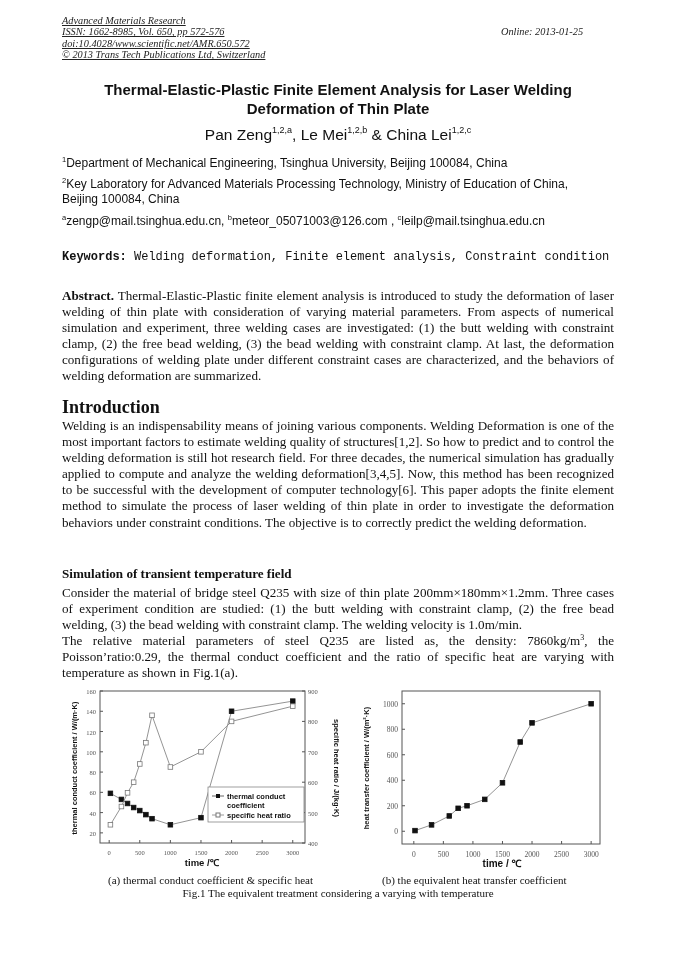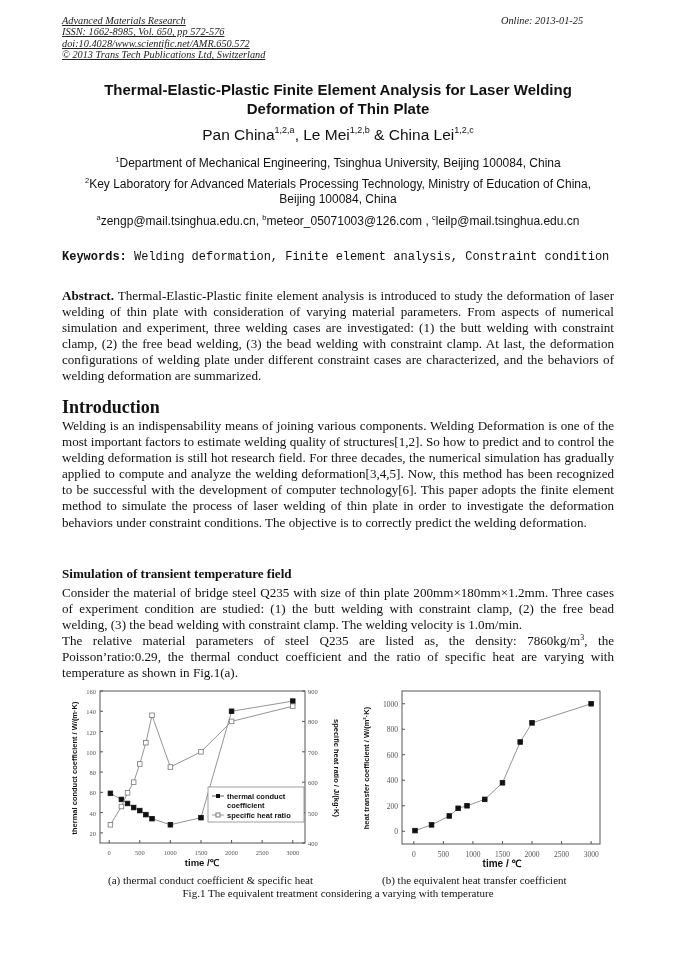--- a/index.html
+++ b/index.html
@@ -1,27 +1,27 @@
 <!DOCTYPE html>
 <html><head>
 <meta charset="utf-8">
 <style>
   * { box-sizing: border-box; margin: 0; padding: 0; }
   html, body { width: 678px; height: 959px; background: #ffffff; overflow: hidden; }
   body { position: relative; color: #111; font-family: "Liberation Serif", serif; }
 
   .hdr-left { position: absolute; left: 62px; top: 15px; font-style: italic; font-size: 10.3px; line-height: 11.4px; color: #222; text-decoration: underline; }
-  .hdr-right { position: absolute; left: 501px; top: 15px; font-style: italic; font-size: 10.3px; line-height: 11.4px; color: #222; text-align: center; }
+  .hdr-right { position: absolute; left: 501px; top: 26px; font-style: italic; font-size: 10.3px; line-height: 11.4px; color: #222; text-align: center; }
 
   .title { position: absolute; left: 62px; top: 80px; width: 552px; text-align: center;
            font-family: "Liberation Sans", sans-serif; font-weight: bold; font-size: 15px; line-height: 19px; }
   .authors { position: absolute; left: 62px; top: 126px; width: 552px; text-align: center;
              font-family: "Liberation Sans", sans-serif; font-size: 15.5px; line-height: 18px; }
   .authors sup { font-size: 9px; vertical-align: 7px; line-height: 0; }
-  .aff { position: absolute; left: 62px; width: 552px; text-align: center;
+  .aff { position: absolute; left: 62px; width: 552px; 
          font-family: "Liberation Sans", sans-serif; font-size: 12px; line-height: 15px; }
   .aff sup { font-size: 7.5px; vertical-align: 5px; line-height: 0; }
   .aff1 { top: 156px; }
   .aff2 { top: 177px; }
   .emails { top: 214px; }
 
   .keywords { position: absolute; left: 62px; top: 250px; width: 552px;
               font-family: Liberation Mono, monospace; font-size: 12px; line-height: 15px; }
   .keywords b { font-weight: bold; }
 
@@ -50,21 +50,21 @@
   <div>© 2013 Trans Tech Publications Ltd, Switzerland</div>
 </div>
 <div class="hdr-right">Online: 2013-01-25</div>
 
 <div class="title">
   <div>Thermal-Elastic-Plastic Finite Element Analysis for Laser Welding</div>
   <div>Deformation of Thin Plate</div>
 </div>
 
 <div class="authors">
-  <span>Pan China</span><sup>1,2,a</sup><span>, </span><span>Le Mei</span><sup>1,2,b</sup><span> &amp; </span><span>China Lei</span><sup>1,2,c</sup>
+  <span>Pan Zeng</span><sup>1,2,a</sup><span>, </span><span>Le Mei</span><sup>1,2,b</sup><span> &amp; </span><span>China Lei</span><sup>1,2,c</sup>
 </div>
 
 <div class="aff aff1">
   <sup>1</sup><span>Department of Mechanical Engineering, Tsinghua University, Beijing 100084, China</span>
 </div>
 <div class="aff aff2">
   <div><sup>2</sup><span>Key Laboratory for Advanced Materials Processing Technology, Ministry of Education of China,</span></div>
   <div>Beijing 100084, China</div>
 </div>
 <div class="aff emails">

